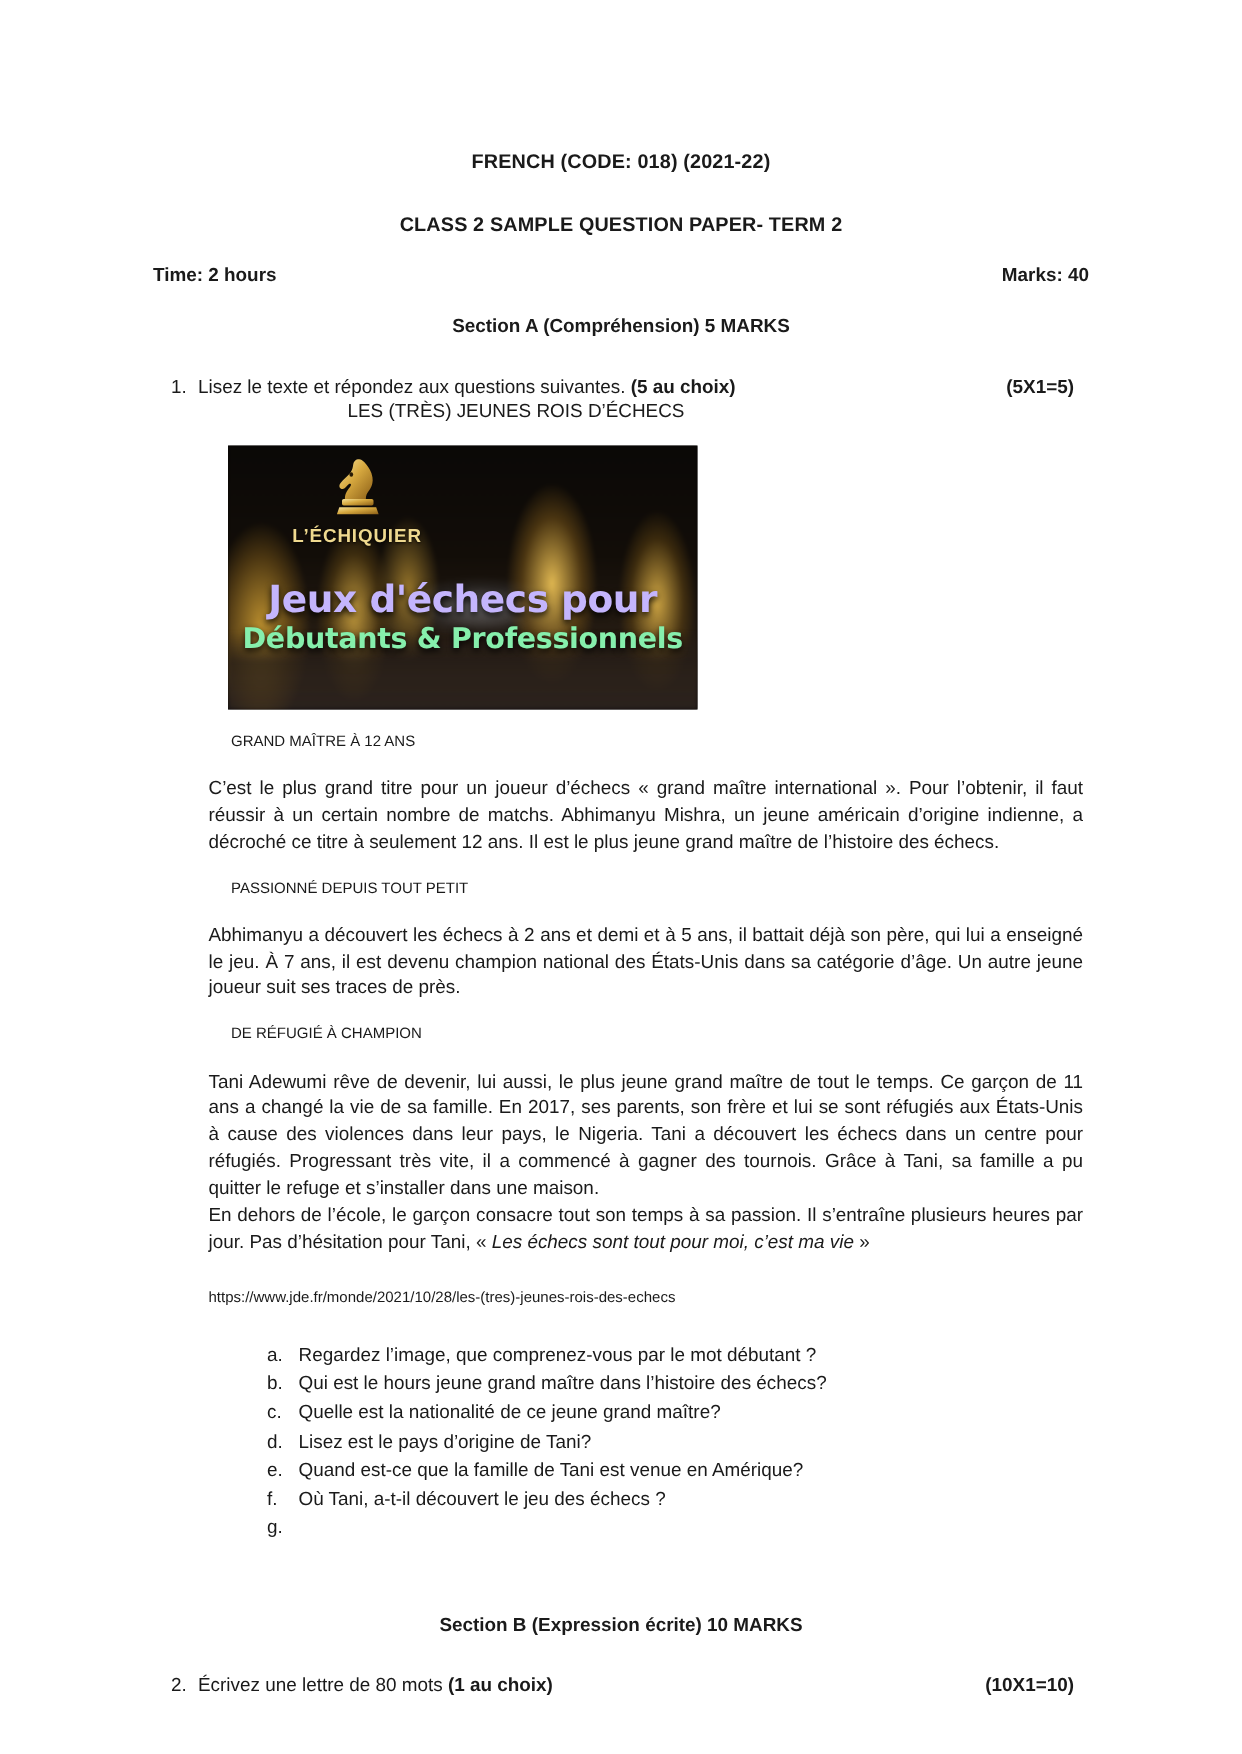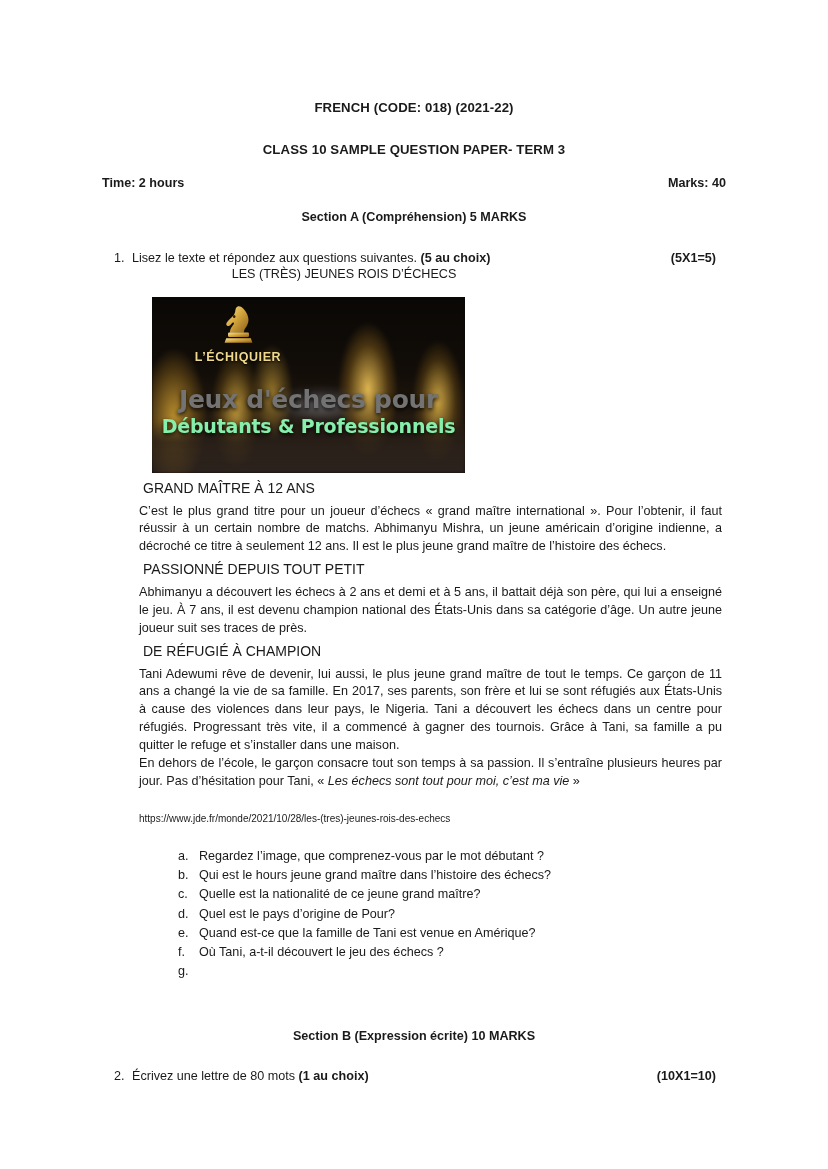--- a/index.html
+++ b/index.html
@@ -135,21 +135,21 @@
   }
   .banner .head1 {
     position: absolute;
     left: 0; right: 0;
     top: 88px;
     text-align: center;
     font-family: "DejaVu Sans", sans-serif;
     font-weight: bold;
     font-size: 25px;
     letter-spacing: -0.3px;
-    color: #737373;
+    color: #c4b5fd;
     text-shadow: 0 2px 4px rgba(0,0,0,.85);
   }
   .banner .head2 {
     position: absolute;
     left: 0; right: 0;
     top: 118px;
     text-align: center;
     font-family: "DejaVu Sans", sans-serif;
     font-weight: bold;
     font-size: 19px;
@@ -158,23 +158,23 @@
     text-shadow: 0 2px 4px rgba(0,0,0,.85);
   }
 
   
   .article {
     margin-top: 6px;
     padding-left: 39px;
     padding-right: 6px;
   }
   .sub-head {
-    font-size: 14px;
+    font-size: 10px;
     line-height: 1.42;
-    margin: 4px;
+    margin: 15px;
   }
   .para {
     font-size: 12.6px;
     line-height: 1.42;
     text-align: justify;
     text-justify: inter-word;
     margin: 0;
   }
   .para i { font-style: italic; }
   .source {
@@ -203,21 +203,21 @@
   .section-head-b { margin-top: 47px; }
   .q-row-b { margin-top: 26px; }
 </style>
 </head>
 <body>
 
 <div class="page">
   <div class="content">
 
     <div class="title-line t1">FRENCH  (CODE: 018) (2021-22)</div>
-    <div class="title-line t2">CLASS 10 SAMPLE QUESTION PAPER- TERM 3</div>
+    <div class="title-line t2">CLASS 2 SAMPLE QUESTION PAPER- TERM 2</div>
 
     <div class="time-marks">
       <span>Time: 2 hours</span>
       <span>Marks: 40</span>
     </div>
 
     <div class="section-head">Section A (Compréhension) 5 MARKS</div>
 
     <div class="q-row">
       <span class="q-num">1.</span>
@@ -275,21 +275,21 @@
       <div class="sub-item">
         <span class="sub-letter">b.</span>
         <span>Qui est le hours jeune grand maître dans l’histoire des échecs?</span>
       </div>
       <div class="sub-item">
         <span class="sub-letter">c.</span>
         <span>Quelle est la nationalité de ce jeune grand maître?</span>
       </div>
       <div class="sub-item">
         <span class="sub-letter">d.</span>
-        <span>Quel est le pays d’origine de Pour?</span>
+        <span>Lisez est le pays d’origine de Tani?</span>
       </div>
       <div class="sub-item">
         <span class="sub-letter">e.</span>
         <span>Quand est-ce que la famille de Tani  est venue en Amérique?</span>
       </div>
       <div class="sub-item">
         <span class="sub-letter">f.</span>
         <span>Où Tani, a-t-il découvert le jeu des échecs ?</span>
       </div>
       <div class="sub-item">

